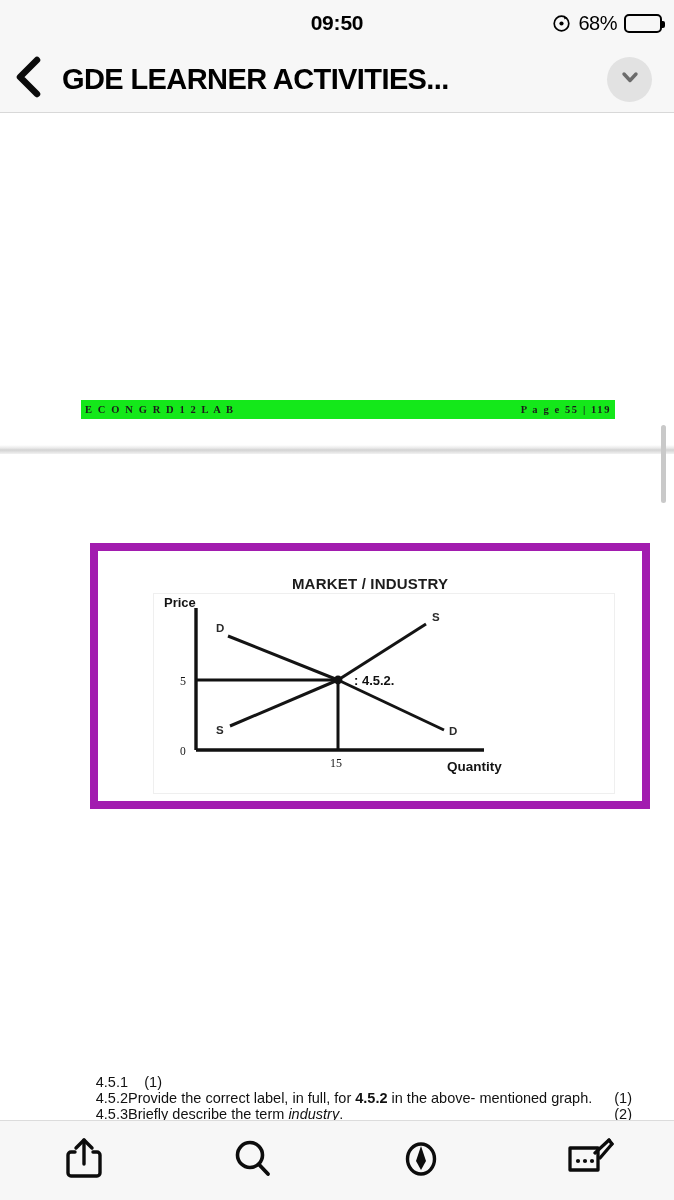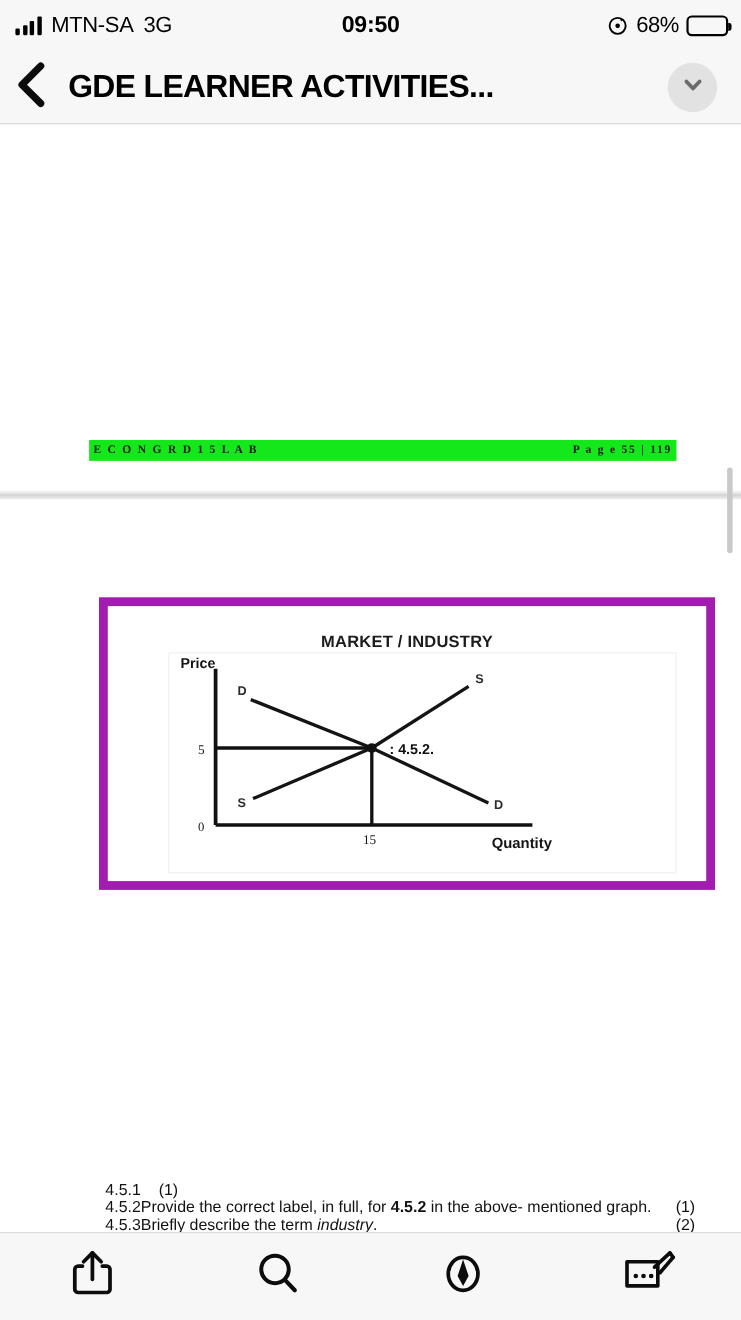--- a/index.html
+++ b/index.html
@@ -146,30 +146,20 @@
     flex:1; height:80px; display:flex; align-items:center; justify-content:center;
     cursor:pointer;
   }
 </style>
 </head>
 <body>
 
 <div id="screen">
 
   <div id="status-bar">
-    <div id="status-left">
-      <span class="sig-bars">
-        <i></i>
-          <i></i>
-          <i></i>
-          <i></i>
-      </span>
-      <span class="carrier">MTN-SA</span>
-      <span class="nettype">3G</span>
-    </div>
 
     <div id="status-time">
       <span>09:50</span>
     </div>
 
     <div id="status-right">
       <span class="rotlock">
         <svg width="19" height="19" viewBox="0 0 19 19">
           <circle cx="9.5" cy="9.5" r="7.3" fill="none" stroke="#000" stroke-width="1.7"></circle>
           <circle cx="9.5" cy="9.5" r="2.1" fill="#000"></circle>
@@ -199,21 +189,21 @@
         </svg>
       </span>
     </div>
   </div>
 
   <div id="doc-area">
 
     <div id="page-one"></div>
 
     <div id="green-banner">
-      <span>E C O N   G R D   1 5   L A B</span>
+      <span>E C O N   G R D   1 2   L A B</span>
       <span>P a g e  55 | 119</span>
     </div>
 
     <div id="page-sep"></div>
 
     <div id="page-two">
 
       <div id="figure">
         <div id="figure-title">MARKET / INDUSTRY</div>
 

